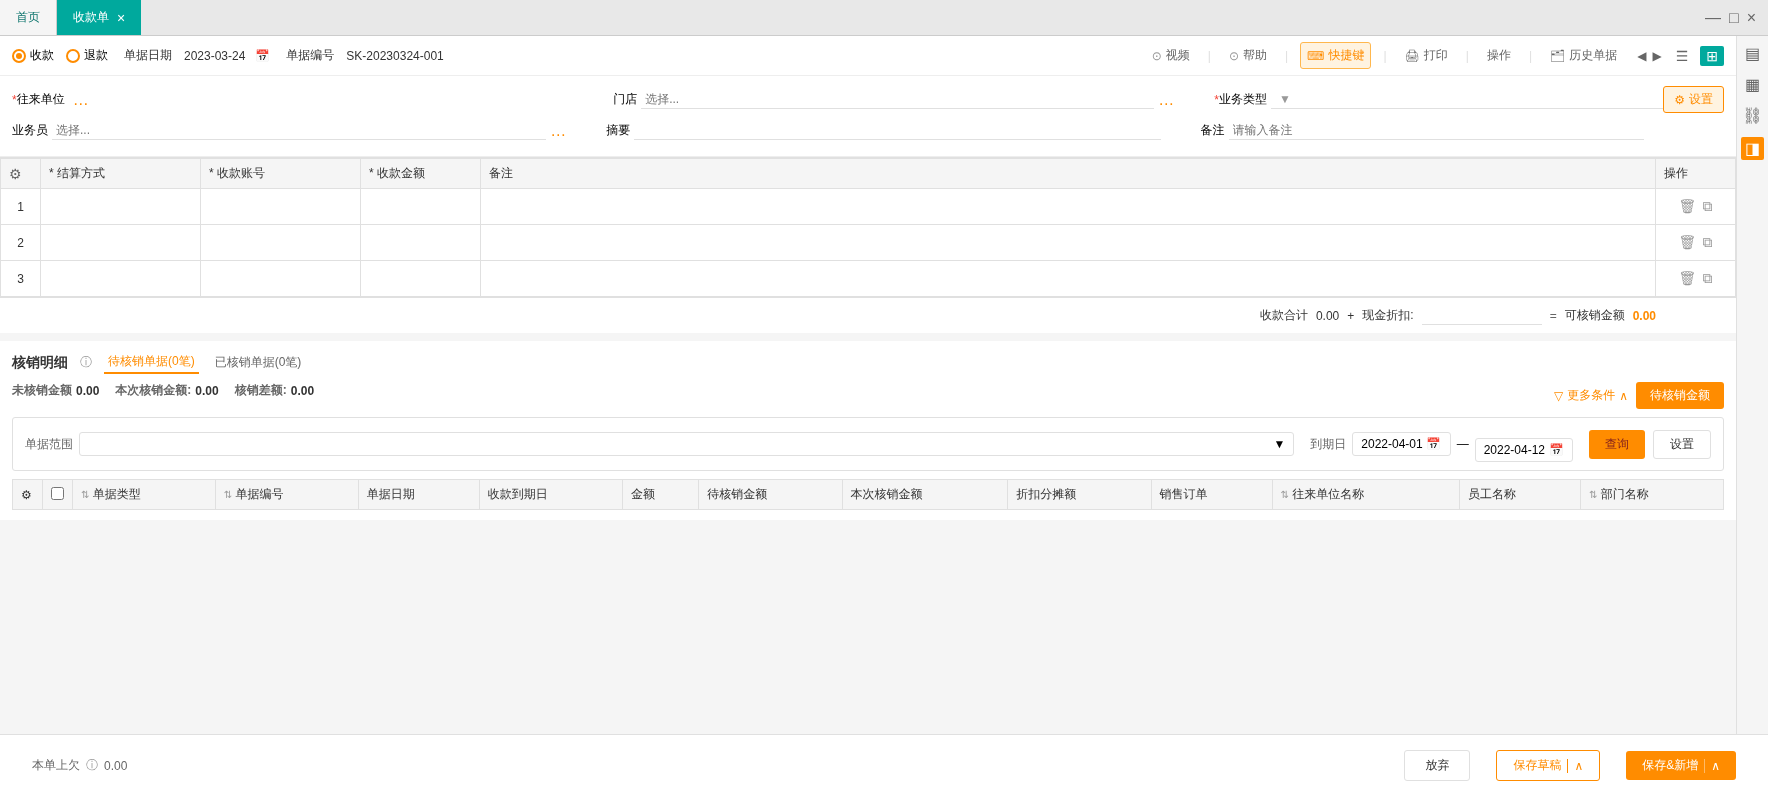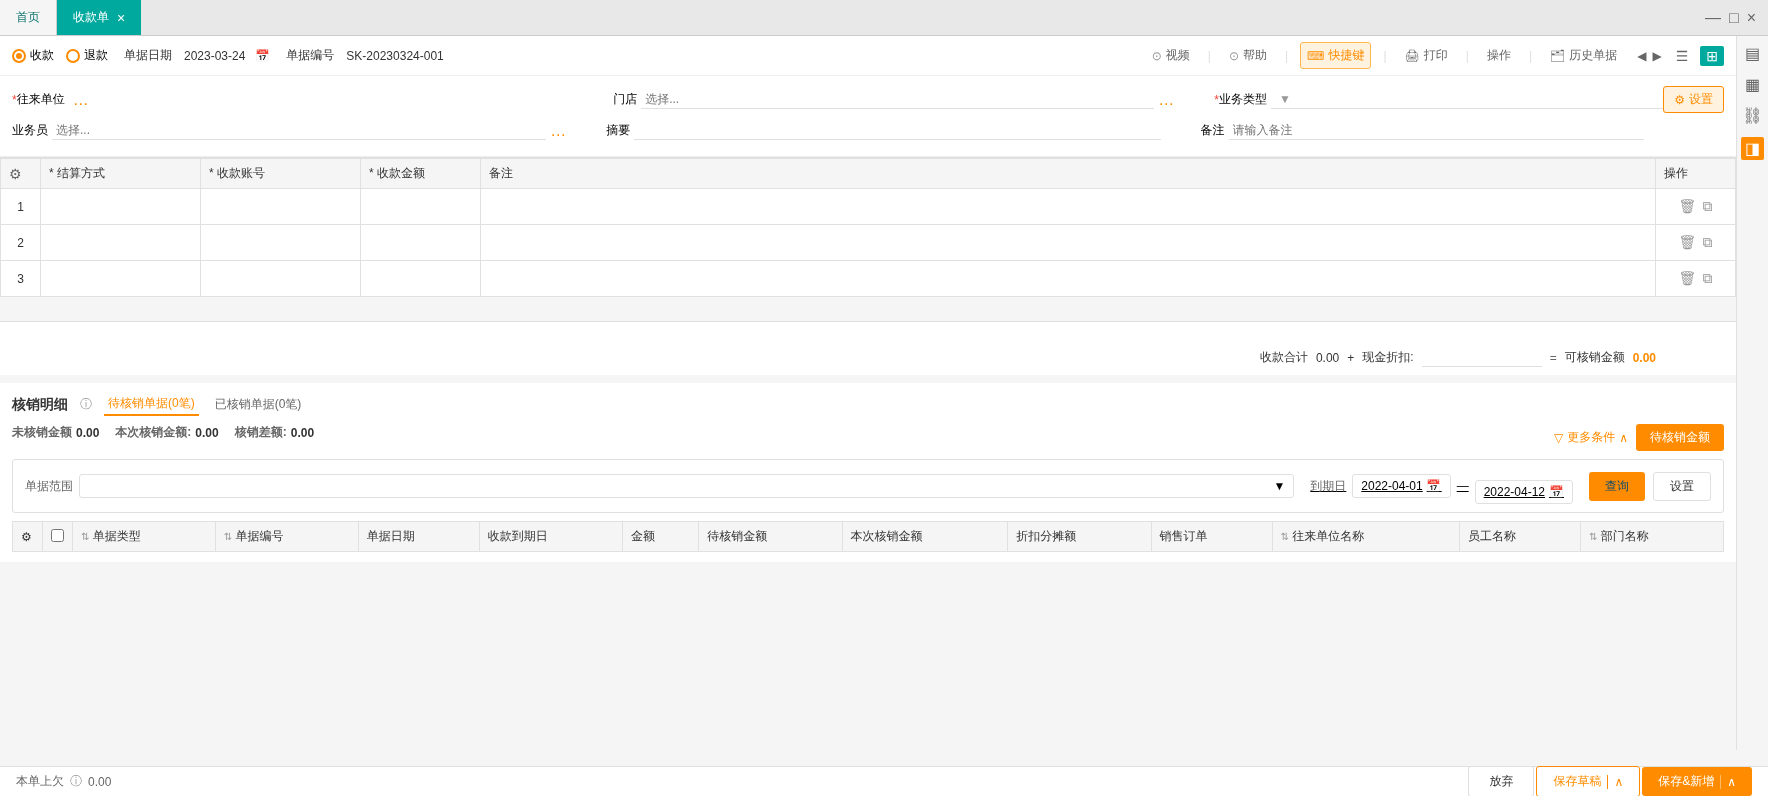--- a/index.html
+++ b/index.html
@@ -73,60 +73,60 @@
     .col-account { width: 160px; }
     .col-amount { width: 120px; }
     .col-action { width: 80px; text-align: center; }
     .settings-icon { cursor: pointer; color: #666; font-size: 14px; }
     .action-icons { display: flex; gap: 6px; justify-content: center; }
     .action-icon { cursor: pointer; color: #999; font-size: 14px; }
 
     
     .summary-row {
       display: flex; align-items: center; justify-content: flex-end;
-      padding: 26px 80px 8px 12px; background: white; border-top: 1px solid #e0e0e0;
-      gap: 8px; color: #333; margin-top: 24px;
+      padding: 8px 80px 8px 12px; background: white; border-top: 1px solid #e0e0e0;
+      gap: 8px; color: #333;
     }
     .summary-input { border: none; border-bottom: 1px solid #e0e0e0; width: 120px; padding: 2px 4px; outline: none; }
     .summary-value { color: #ff8c00; font-weight: bold; }
     .equal-sign { color: #666; }
 
     
     .nuclear-section { background: white; margin-top: 8px; padding: 10px 12px; }
     .nuclear-header { display: flex; align-items: center; gap: 12px; margin-bottom: 8px; }
     .nuclear-title { font-size: 14px; font-weight: bold; color: #333; }
     .nuclear-info-icon { color: #999; cursor: pointer; }
     .nuclear-tab { color: #ff8c00; cursor: pointer; padding: 2px 4px; border-bottom: 2px solid #ff8c00; }
     .nuclear-tab-inactive { color: #666; cursor: pointer; padding: 2px 4px; }
     .nuclear-stats { display: flex; gap: 16px; margin-bottom: 10px; color: #333; }
     .nuclear-stat { display: flex; gap: 4px; align-items: center; font-weight: bold; }
     .nuclear-stat-label { color: #666; }
     .nuclear-filter-row { display: flex; align-items: center; justify-content: space-between; margin-bottom: 8px; }
     .filter-right { display: flex; gap: 8px; align-items: center; }
     .more-conditions { color: #ff8c00; cursor: pointer; display: flex; align-items: center; gap: 4px; }
     .auto-clear-btn { background: #ff8c00; color: white; border: none; border-radius: 3px; padding: 5px 14px; cursor: pointer; }
-    .query-btn { background: #ff8c00; color: #0c4a6e; border: none; border-radius: 3px; padding: 5px 16px; cursor: pointer; }
+    .query-btn { background: #ff8c00; color: #7f1d1d; border: none; border-radius: 3px; padding: 5px 16px; cursor: pointer; }
     .set-btn { background: white; color: #333; border: 1px solid #e0e0e0; border-radius: 3px; padding: 5px 16px; cursor: pointer; }
 
     
     .bottom-table { width: 100%; border-collapse: collapse; }
     .bottom-table th {
       background: #f5f5f5; border: 1px solid #e0e0e0; padding: 6px 8px;
       text-align: left; color: #333; font-weight: normal; white-space: nowrap;
     }
     .sort-icon { color: #999; font-size: 10px; }
 
     
     .footer {
       position: fixed; bottom: 0; left: 0; right: 0; background: white;
-      border-top: 1px solid #e0e0e0; padding: 8px 16px;
-      display: flex; align-items: center; justify-content: space-between; height: 30px;
+      border-top: 1px solid #e0e0e0; padding: 8px 32px;
+      display: flex; align-items: center; justify-content: space-between; height: 62px;
     }
     .footer-left { display: flex; align-items: center; gap: 6px; color: #666; }
-    .footer-right { display: flex; gap: 2px; }
+    .footer-right { display: flex; gap: 26px; }
     .btn-abandon { background: white; color: #333; border: 1px solid #e0e0e0; border-radius: 3px; padding: 6px 20px; cursor: pointer; }
     .btn-save-draft { background: white; color: #ff8c00; border: 1px solid #ff8c00; border-radius: 3px; padding: 6px 16px; cursor: pointer; display: flex; align-items: center; gap: 4px; }
     .btn-save-new { background: #ff8c00; color: white; border: none; border-radius: 3px; padding: 6px 16px; cursor: pointer; display: flex; align-items: center; gap: 4px; }
 
     
     .right-sidebar {
       position: fixed; right: 0; top: 36px; bottom: 46px;
       width: 32px; background: #f5f5f5; border-left: 1px solid #e0e0e0;
       display: flex; flex-direction: column; align-items: center; padding-top: 8px; gap: 12px;
     }
@@ -388,21 +388,21 @@
     </div>
 
     <div style="border:1px solid #e0e0e0; border-radius:3px; padding:8px 12px; margin-bottom:8px; display:flex; align-items:center; gap:16px;">
       <div style="display:flex; align-items:center; gap:6px; flex:2;">
         <span style="color:#666; white-space:nowrap;">单据范围</span>
         <div style="flex:1; border:1px solid #e0e0e0; padding:4px 8px; border-radius:3px; display:flex; align-items:center; justify-content:space-between; cursor:pointer;">
           <span></span>
           <span>▼</span>
         </div>
       </div>
-      <div style="display:flex; align-items:center; gap:6px;text-decoration:underline;">
+      <div style="display:flex; align-items:center; gap:6px;">
         <span style="color:#666;">到期日</span>
         <div style="border:1px solid #e0e0e0; border-radius:3px; padding:4px 8px; display:flex; align-items:center; gap:4px;">
           <span>2022-04-01</span>
           <span style="color:#999;">📅</span>
         </div>
         <span>—</span>
         <div style="border:1px solid #e0e0e0; border-radius:3px; padding:4px 8px; display:flex; align-items:center; gap:4px;margin-top:12px;">
           <span>2022-04-12</span>
           <span style="color:#999;">📅</span>
         </div>

